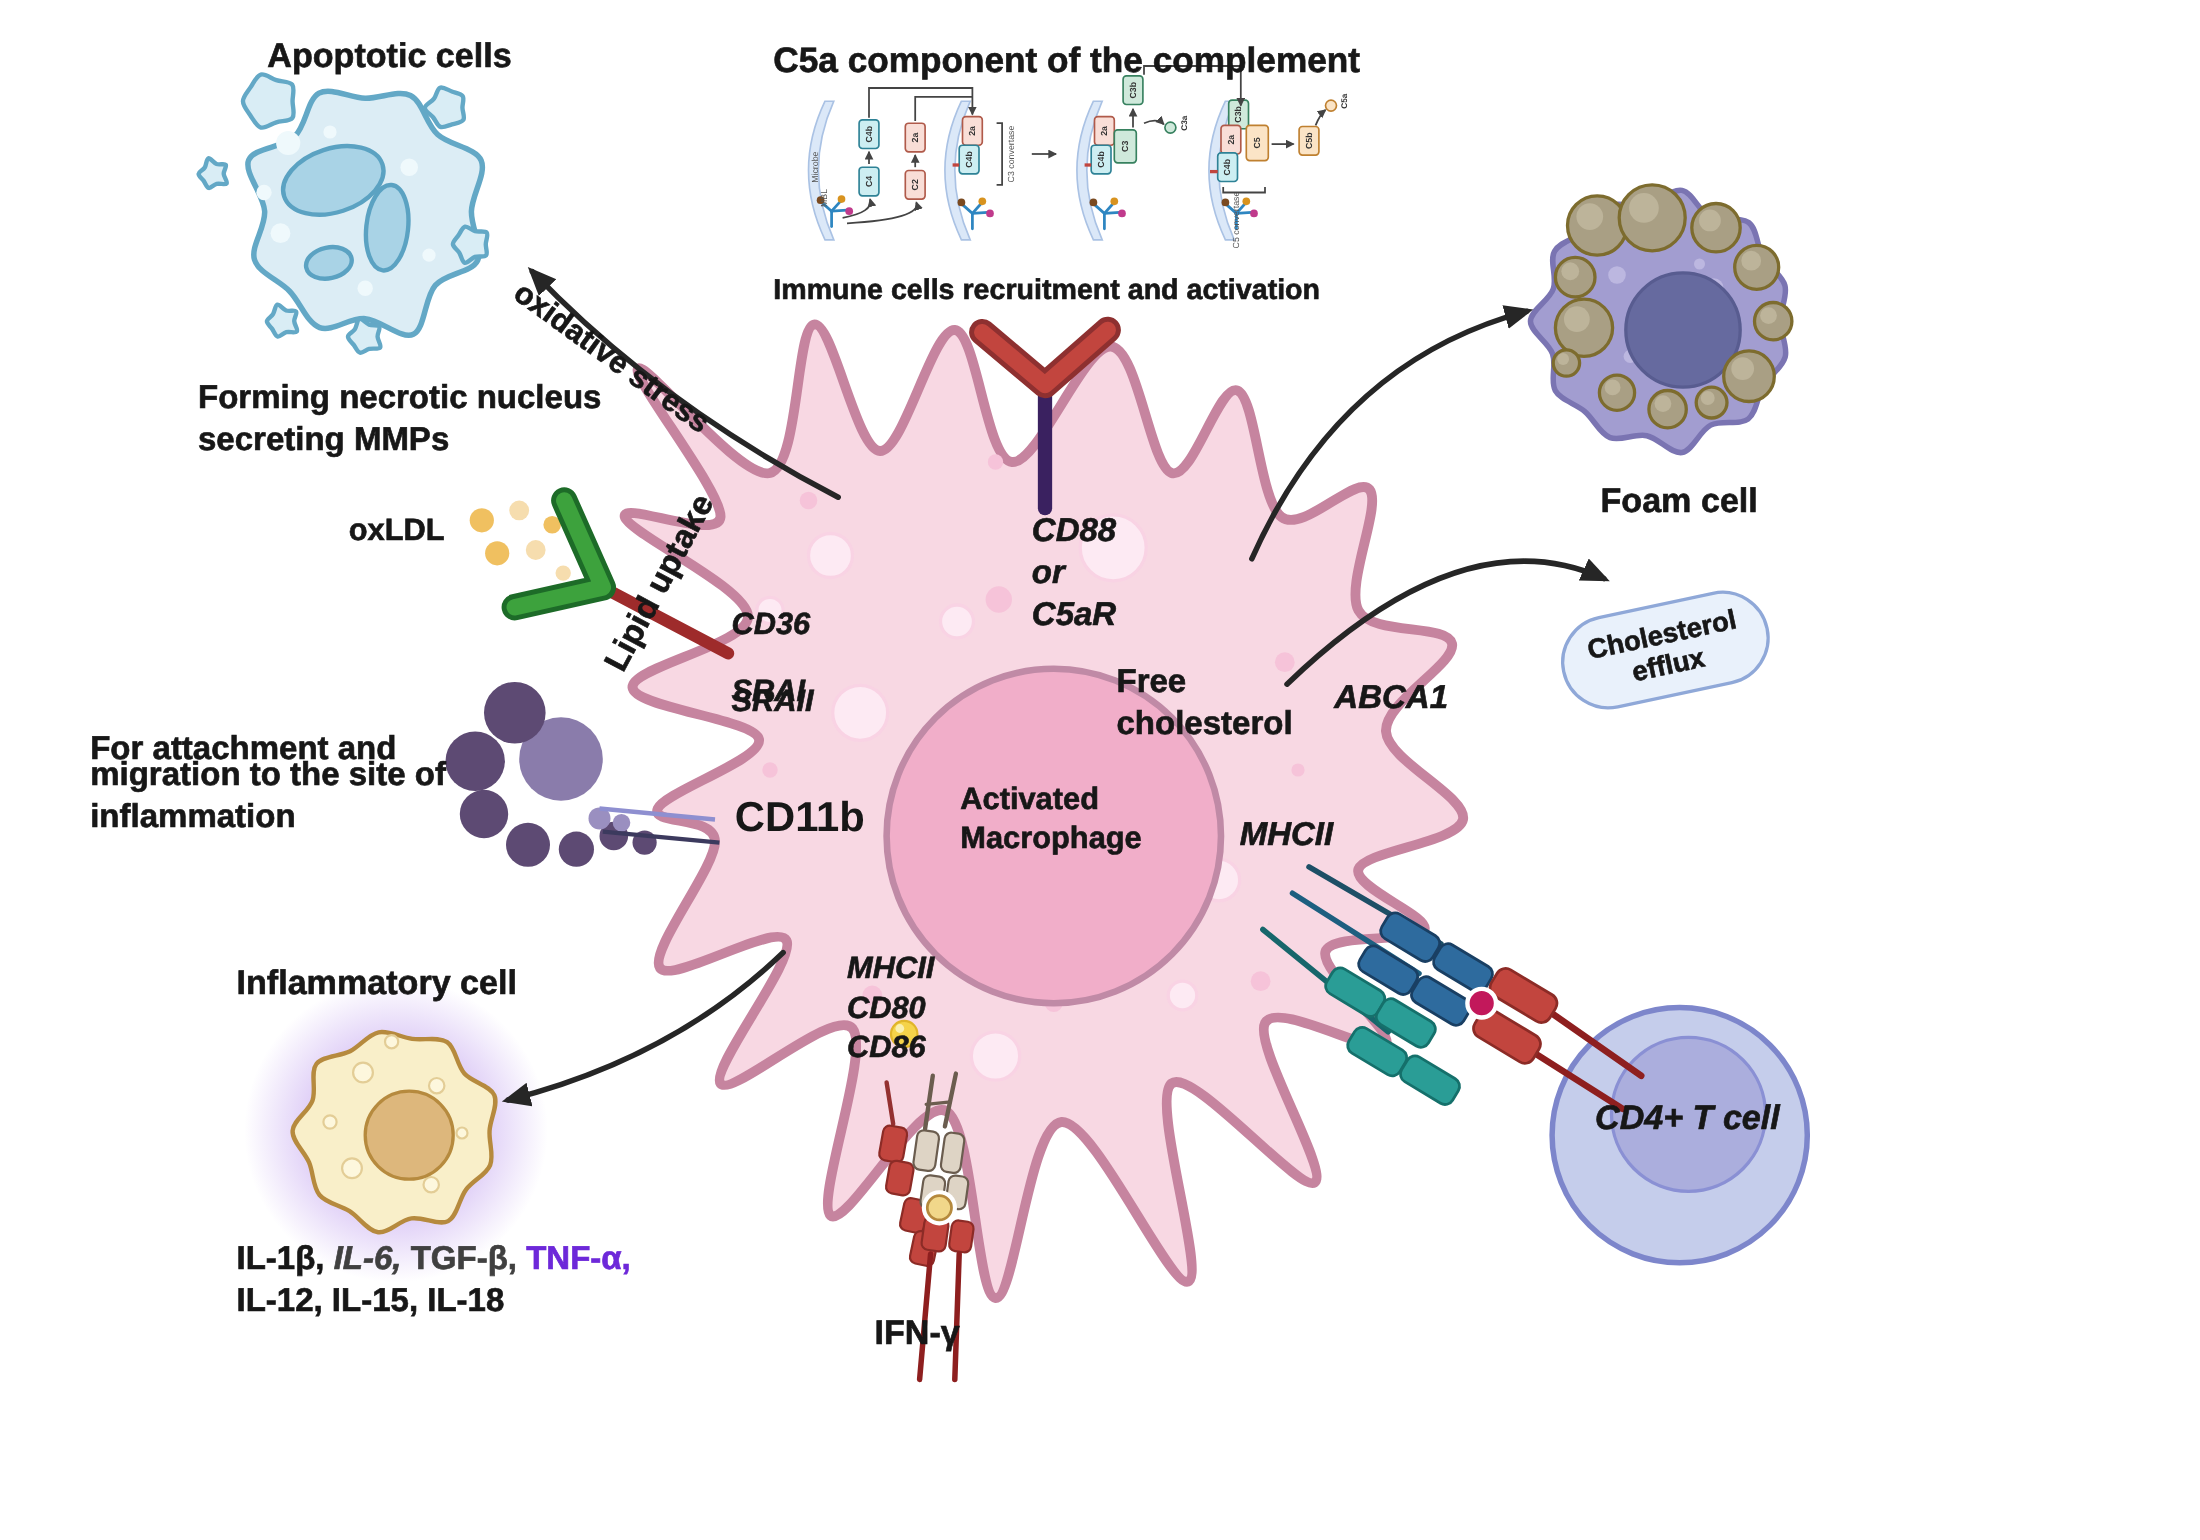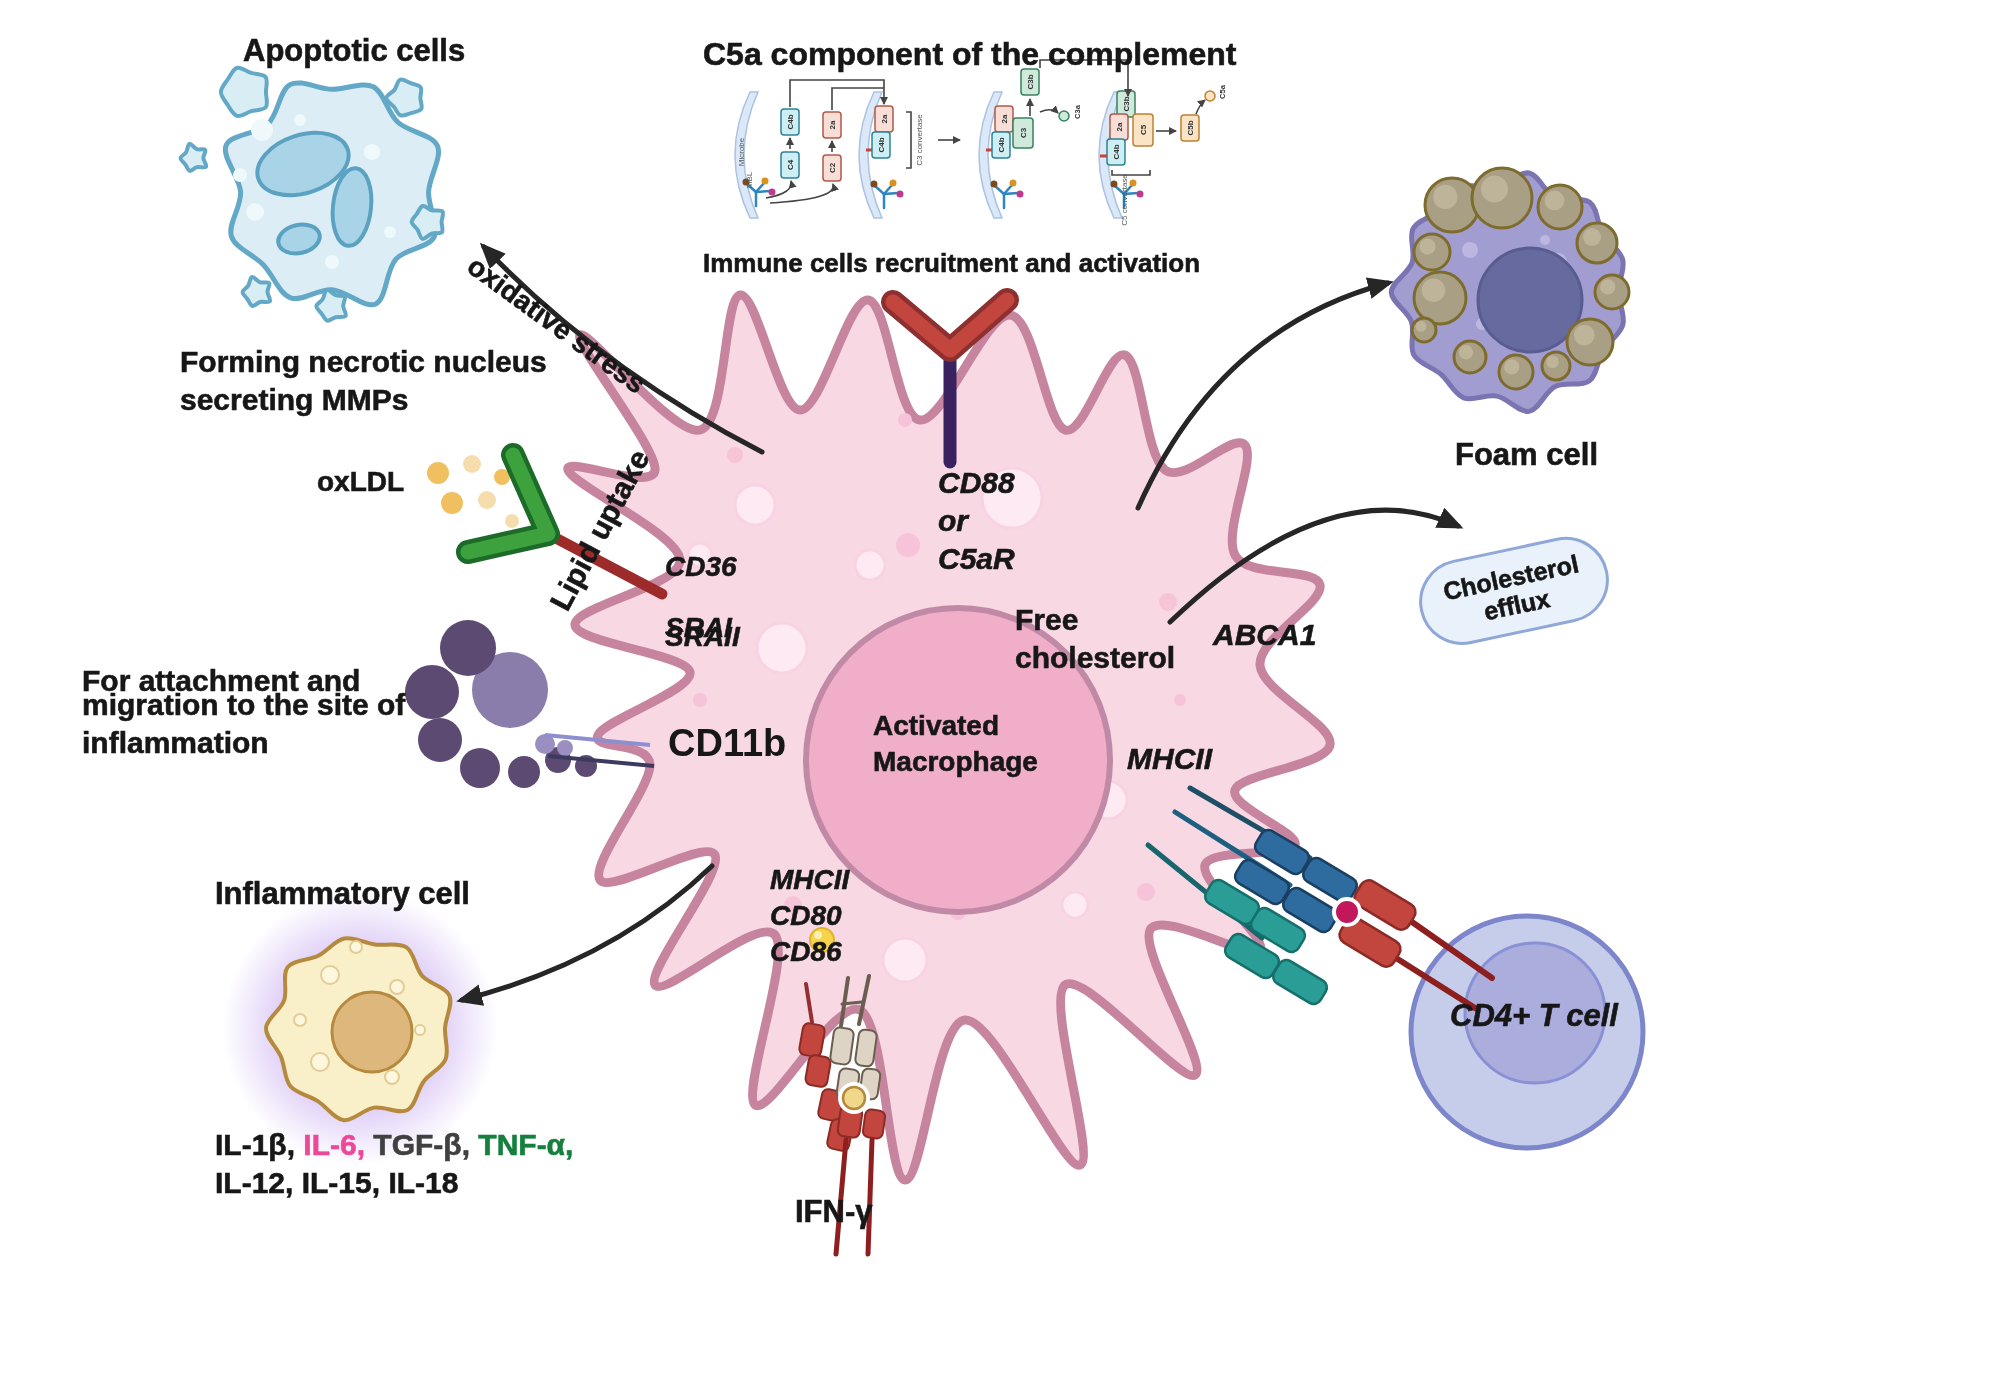--- a/index.html
+++ b/index.html
@@ -3,21 +3,21 @@
 <meta charset="utf-8">
 <style>
   html,body{margin:0;padding:0;background:#ffffff;}
   #canvas{position:relative;width:1964px;height:1400px;background:#ffffff;overflow:hidden;
           font-family:"Liberation Sans",sans-serif;}
   #scene{position:absolute;left:0;top:0;}
   .lbl{position:absolute;font-weight:700;color:#171717;white-space:nowrap;
        -webkit-text-stroke:0.6px currentColor;}
   .it{font-style:italic;}
   .reg{font-weight:700;-webkit-text-stroke:0px;}
-  .ink1{color:#171717;} .ink2{color:#ec4899;} .ink3{color:#404040;} .ink4{color:#15803d;}
+  .ink1{color:#171717;} .ink2{color:#404040;font-style:italic;} .ink3{color:#404040;} .ink4{color:#6d28d9;}
   .pill{position:absolute;left:1418px;top:548px;transform:rotate(-12deg);
         background:#e9f1fb;border:3px solid #8fa8d8;border-radius:46px;
         padding:12px 24px;text-align:center;font-weight:700;color:#171717;
         font-size:25px;line-height:28px;-webkit-text-stroke:0.6px #171717;}
 </style>
 </head>
 <body>
 
 <div id="canvas">
 

